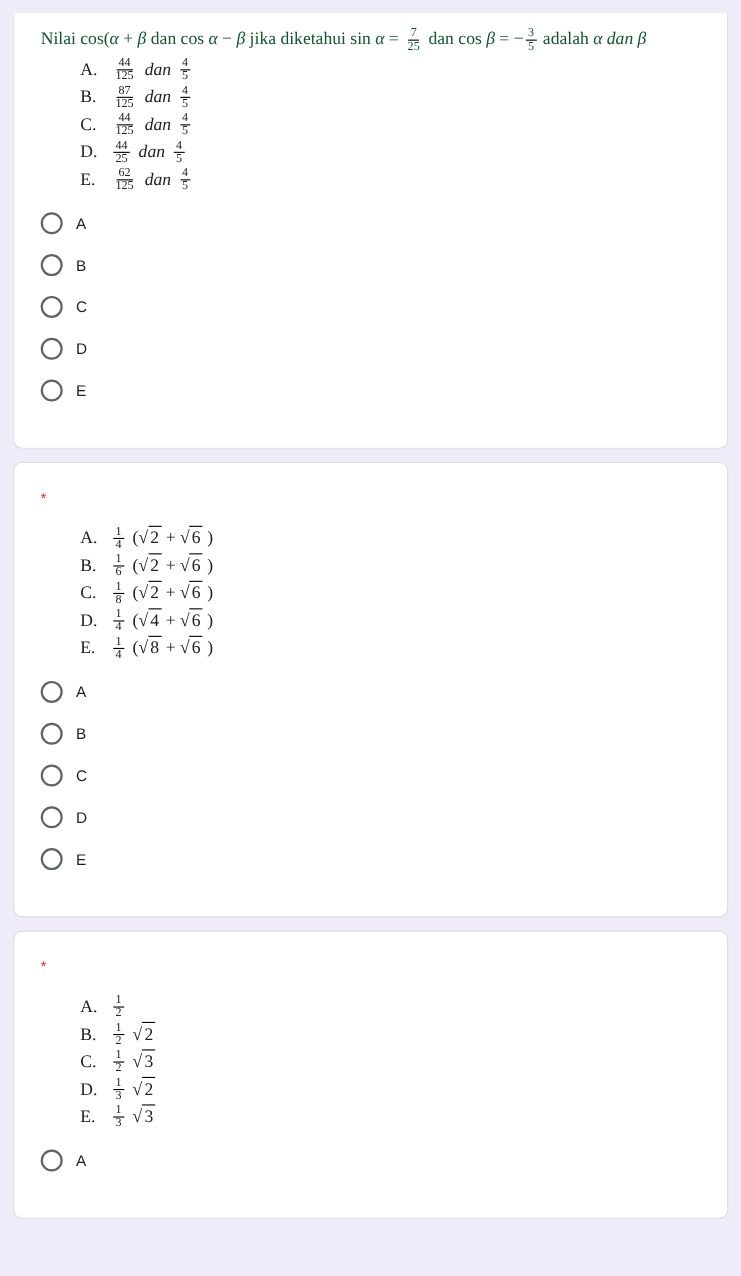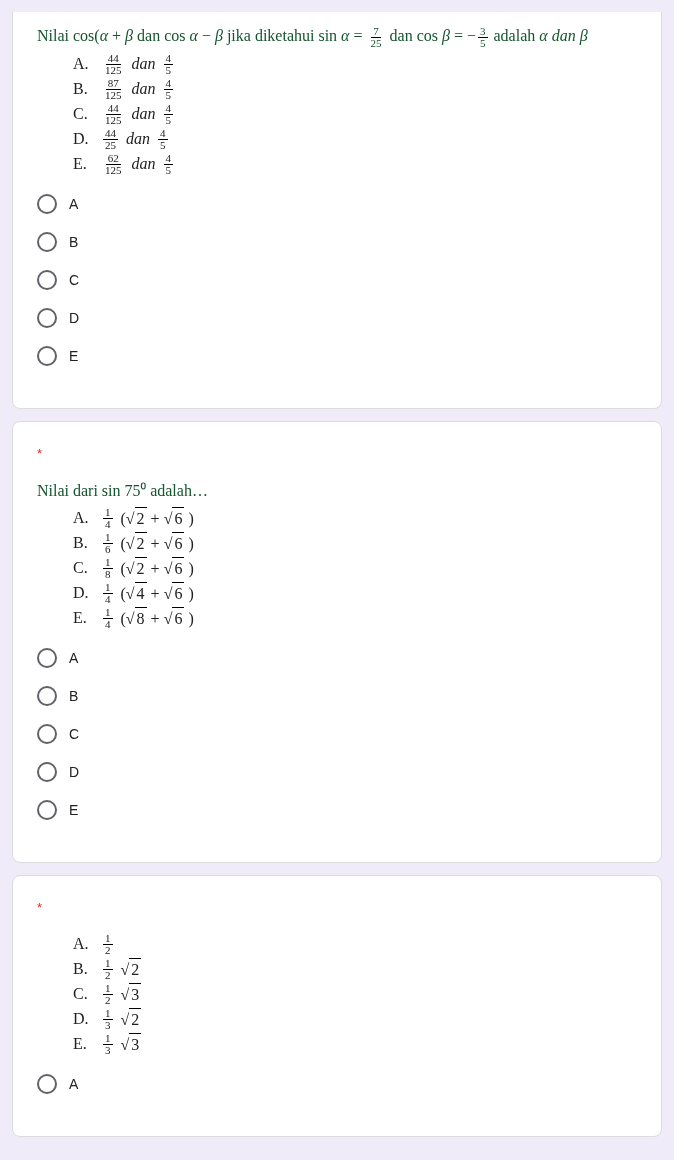--- a/index.html
+++ b/index.html
@@ -174,21 +174,20 @@
       <span class="option-label">D</span>
     </div>
   <div class="option">
       <span class="radio"></span>
       <span class="option-label">E</span>
     </div>
 </div>
 
 <div class="card">
   <div class="required">*</div>
-  <div class="question-title math">Nilai dari sin 75⁰ adalah…</div>
   <div class="answer-block math">
     <div class="row">
         <span class="label">A.</span>
         <span class="frac">
           <span class="num">1</span>
           <span class="den">4</span>
         </span>
         <span>(√<span class="sqrt-body">2</span> + √<span class="sqrt-body">6</span> )</span>
       </div>
     <div class="row">

